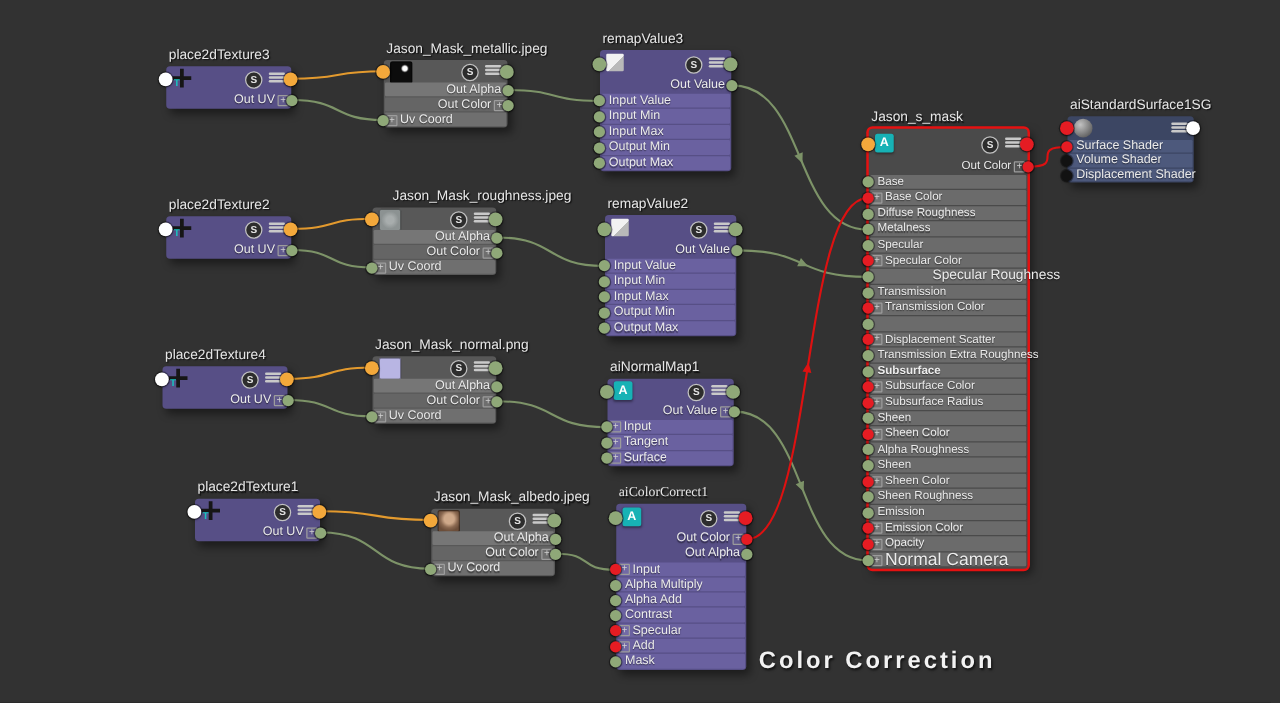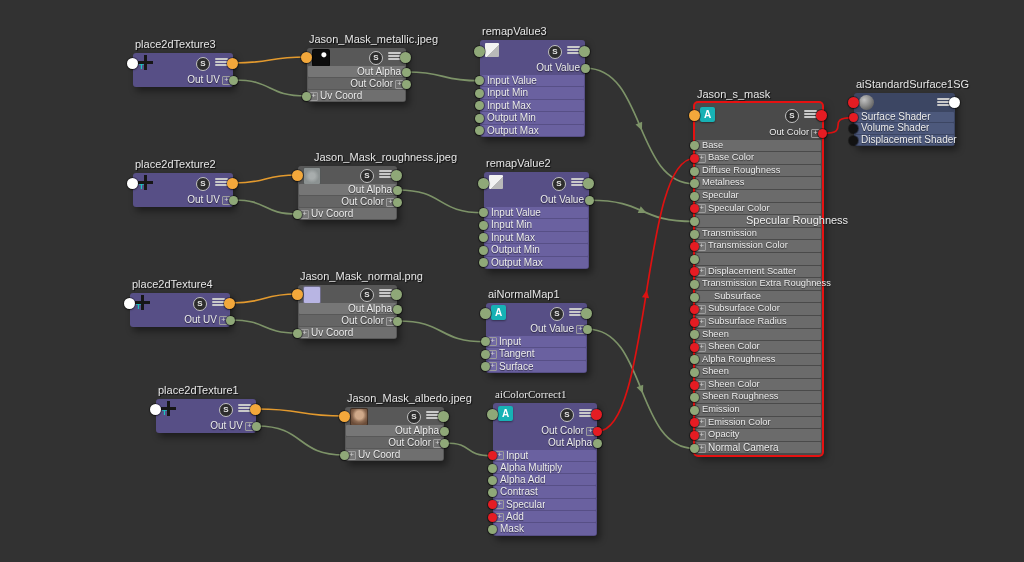--- a/index.html
+++ b/index.html
@@ -81,20 +81,21 @@
       <path d="M 586 68.25 C 645.4 68.25, 634.6 183.70000000000002, 694 183.70000000000002" fill="none" stroke="#7d9368" stroke-width="1.7"></path>
       <polygon points="641.9399280965404,130.58332713468278 635.5180476051042,124.6067519486994 642.1540386790474,121.81325548968131" fill="#7d9368"></polygon>
       <path d="M 590 200.25 C 647.2 200.25, 636.8 221.5, 694 221.5" fill="none" stroke="#7d9368" stroke-width="1.7"></path>
       <polygon points="646.5526648880768,212.94218224084685 637.7800298537442,212.9126093749072 640.7567722805637,206.35677193607657" fill="#7d9368"></polygon>
       <path d="M 588 329.25 C 646.3 329.25, 635.7 448.3, 694 448.3" fill="none" stroke="#7d9368" stroke-width="1.7"></path>
       <polygon points="642.8596417738274,393.4163071944266 636.5424737557164,387.32915776049975 643.2259561156907,384.65127360618834" fill="#7d9368"></polygon>
       <path d="M 598 431.15 C 650.8 431.15, 641.2 158.5, 694 158.5" fill="none" stroke="#dd1111" stroke-width="1.7"></path>
       <polygon points="646.78246355594,289.8866044322446 649.0861666752199,298.35141110092997 641.9748770576522,297.22466358037644" fill="#dd1111"></polygon>
       <path d="M 823 133.3 C 853 133.3, 823 117.65, 853 117.65" fill="none" stroke="#dd1111" stroke-width="1.7"></path>
     </svg>
+  <div class="big-title" style="left:607px;top:518px">Color Correction</div>
 <div class="node-label" style="left: 135px; top: 38px;">place2dTexture3</div>
     <div class="node" style="left: 133px; top: 53px; width: 100px; height: 34px; background: rgb(87, 79, 134);">
       <div class="header" style="height: 20px;">
         <div class="icon place2d" style="top: 2px;">
           <span class="pv"></span>
           <span class="ph"></span>
           <span class="pt">T</span>
         </div>
         <div class="sbadge" style="right: 23px; top: 3.5px;">S</div>
         <div class="menu-icon" style="right: 5px; top: 5px;">
@@ -590,21 +591,21 @@
           <div class="plusbox" style="top: 1.8px; left: 2px;">+</div>
           <div class="port" style="width: 9px; height: 9px; top: 1.8px; background: rgb(229, 28, 35); left: -5px;"></div>
         </div>
         <div class="row" style="height: 12.6px;">
           <div class="rowbar" style="background: rgb(107, 107, 107);"></div>
           <div class="rowtext" style="line-height: 11.6px; font-size: 9.3px; left: 7px;">Transmission Extra Roughness</div>
           <div class="port" style="width: 9px; height: 9px; top: 1.8px; background: rgb(143, 168, 120); left: -5px;"></div>
         </div>
         <div class="row" style="height: 12.6px;">
           <div class="rowbar" style="background: rgb(107, 107, 107);"></div>
-          <div class="rowtext" style="line-height: 11.6px; font-size: 9.3px; left: 19px;">Subsurface</div>
+          <div class="rowtext" style="line-height: 11.6px; font-size: 9.3px; left: 7px; font-weight: bold;">Subsurface</div>
           <div class="port" style="width: 9px; height: 9px; top: 1.8px; background: rgb(143, 168, 120); left: -5px;"></div>
         </div>
         <div class="row" style="height: 12.6px;">
           <div class="rowbar" style="background: rgb(107, 107, 107);"></div>
           <div class="rowtext" style="line-height: 11.6px; font-size: 9.3px; left: 13px;">Subsurface Color</div>
           <div class="plusbox" style="top: 1.8px; left: 2px;">+</div>
           <div class="port" style="width: 9px; height: 9px; top: 1.8px; background: rgb(229, 28, 35); left: -5px;"></div>
         </div>
         <div class="row" style="height: 12.6px;">
           <div class="rowbar" style="background: rgb(107, 107, 107);"></div>
@@ -656,21 +657,21 @@
           <div class="port" style="width: 9px; height: 9px; top: 1.8px; background: rgb(229, 28, 35); left: -5px;"></div>
         </div>
         <div class="row" style="height: 12.6px;">
           <div class="rowbar" style="background: rgb(107, 107, 107);"></div>
           <div class="rowtext" style="line-height: 11.6px; font-size: 9.3px; left: 13px;">Opacity</div>
           <div class="plusbox" style="top: 1.8px; left: 2px;">+</div>
           <div class="port" style="width: 9px; height: 9px; top: 1.8px; background: rgb(229, 28, 35); left: -5px;"></div>
         </div>
         <div class="row" style="height: 12.6px;">
           <div class="rowbar" style="background: rgb(107, 107, 107);"></div>
-          <div class="rowtext" style="line-height: 11.6px; font-size: 10px; left: 13px;">Normal Camera</div>
+          <div class="rowtext" style="line-height: 11.6px; font-size: 14px; left: 13px;">Normal Camera</div>
           <div class="plusbox" style="top: 1.8px; left: 2px;">+</div>
           <div class="port" style="width: 9px; height: 9px; top: 1.8px; background: rgb(143, 168, 120); left: -5px;"></div>
         </div>
       </div>
     </div>
     <div class="node-label" style="left: 856px; top: 78px;">aiStandardSurface1SG</div>
     <div class="node" style="left: 854px; top: 93px; width: 101px; height: 52.9px; background: rgb(60, 70, 99);">
       <div class="header" style="height: 19px;">
         <div class="icon sphere" style="top: 1.5px;"></div>
         <div class="menu-icon" style="right: 5px; top: 4.5px;">

